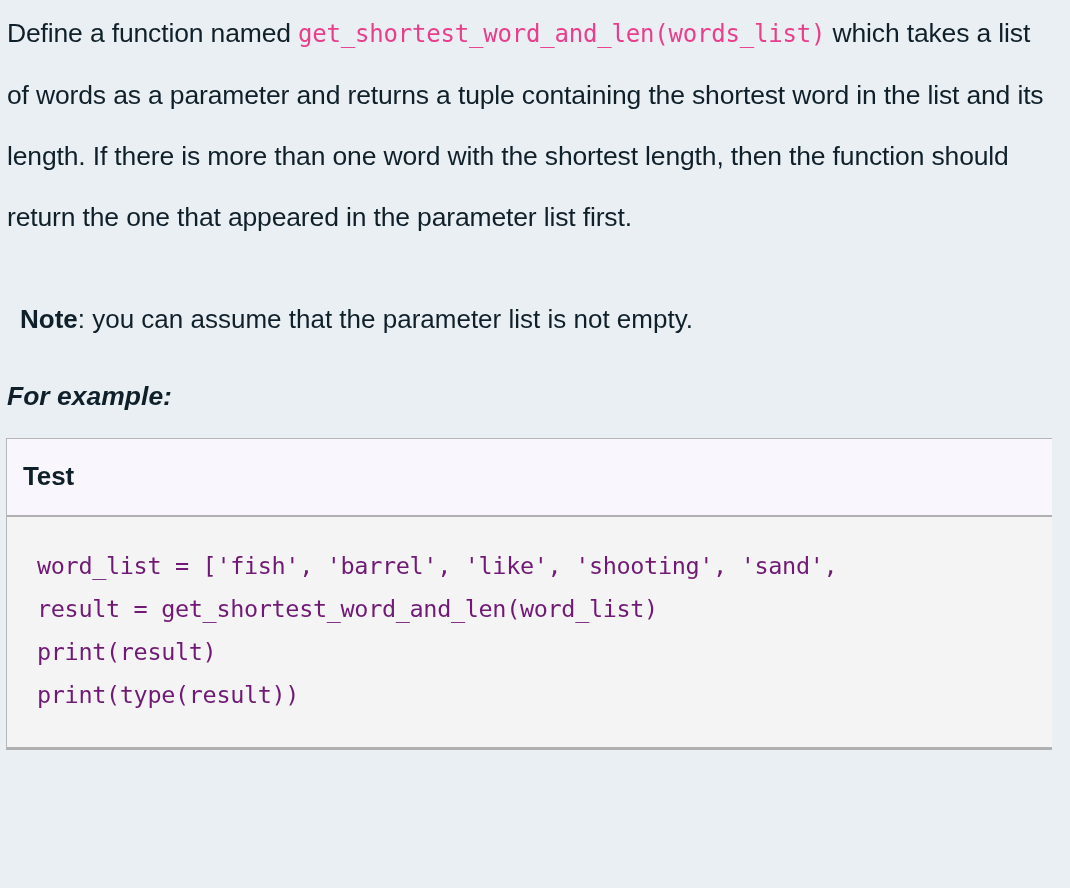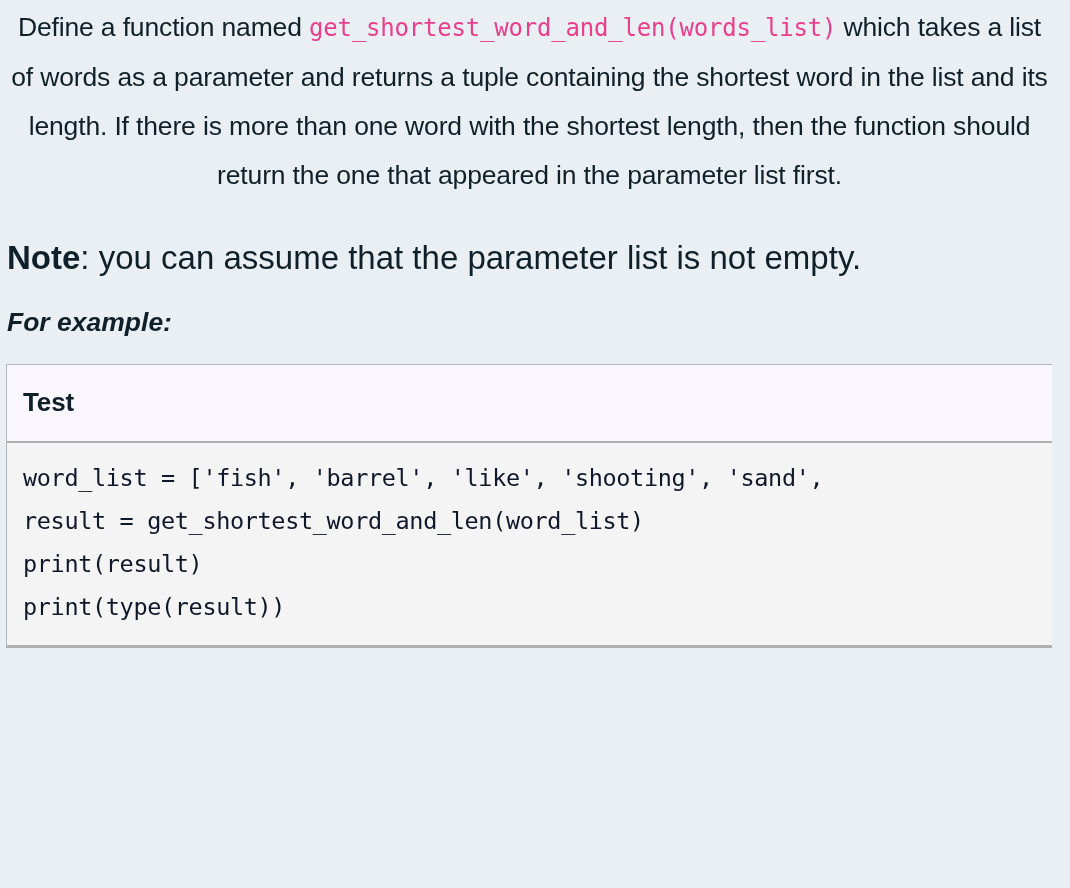--- a/index.html
+++ b/index.html
@@ -23,41 +23,40 @@
     padding: 0;
   }
 
   
   .prose {
     padding: 0 18px 0 7px;
   }
 
   .para {
     font-size: 26.5px;
-    line-height: 49px;
+    line-height: 61px;
     letter-spacing: -0.15px;
     color: #10202a;
     margin: 0;
     padding-top: 3px;
-    text-align: center;
   }
 
   .code-inline {
     font-family: "DejaVu Sans Mono", "Liberation Mono", monospace;
     font-size: 24px;
     color: #e83e8c;
     letter-spacing: -0.2px;
     white-space: nowrap;
   }
 
   .note-para {
-    font-size: 33px;
+    font-size: 26px;
     line-height: 36px;
     color: #10202a;
-    margin: 0;
+    margin: 13px;
     padding-top: 40px;
   }
 
   .bold {
     font-weight: bold;
   }
 
   .for-example {
     font-size: 26.5px;
     line-height: 36px;
@@ -107,23 +106,23 @@
 
   .tbl tr.row-even td {
     background: #e3e3e3;
     border-bottom: none;
   }
 
   .code-block {
     font-family: "DejaVu Sans Mono", "Liberation Mono", monospace;
     font-size: 23.5px;
     line-height: 43px;
-    color: #0f172a;
+    color: #701a75;
     white-space: pre;
-    margin: 0;
+    margin: 14px;
     letter-spacing: -0.35px;
     overflow: hidden;
   }
 </style>
 </head>
 <body>
 
 <div class="page">
 
   <div class="prose">

